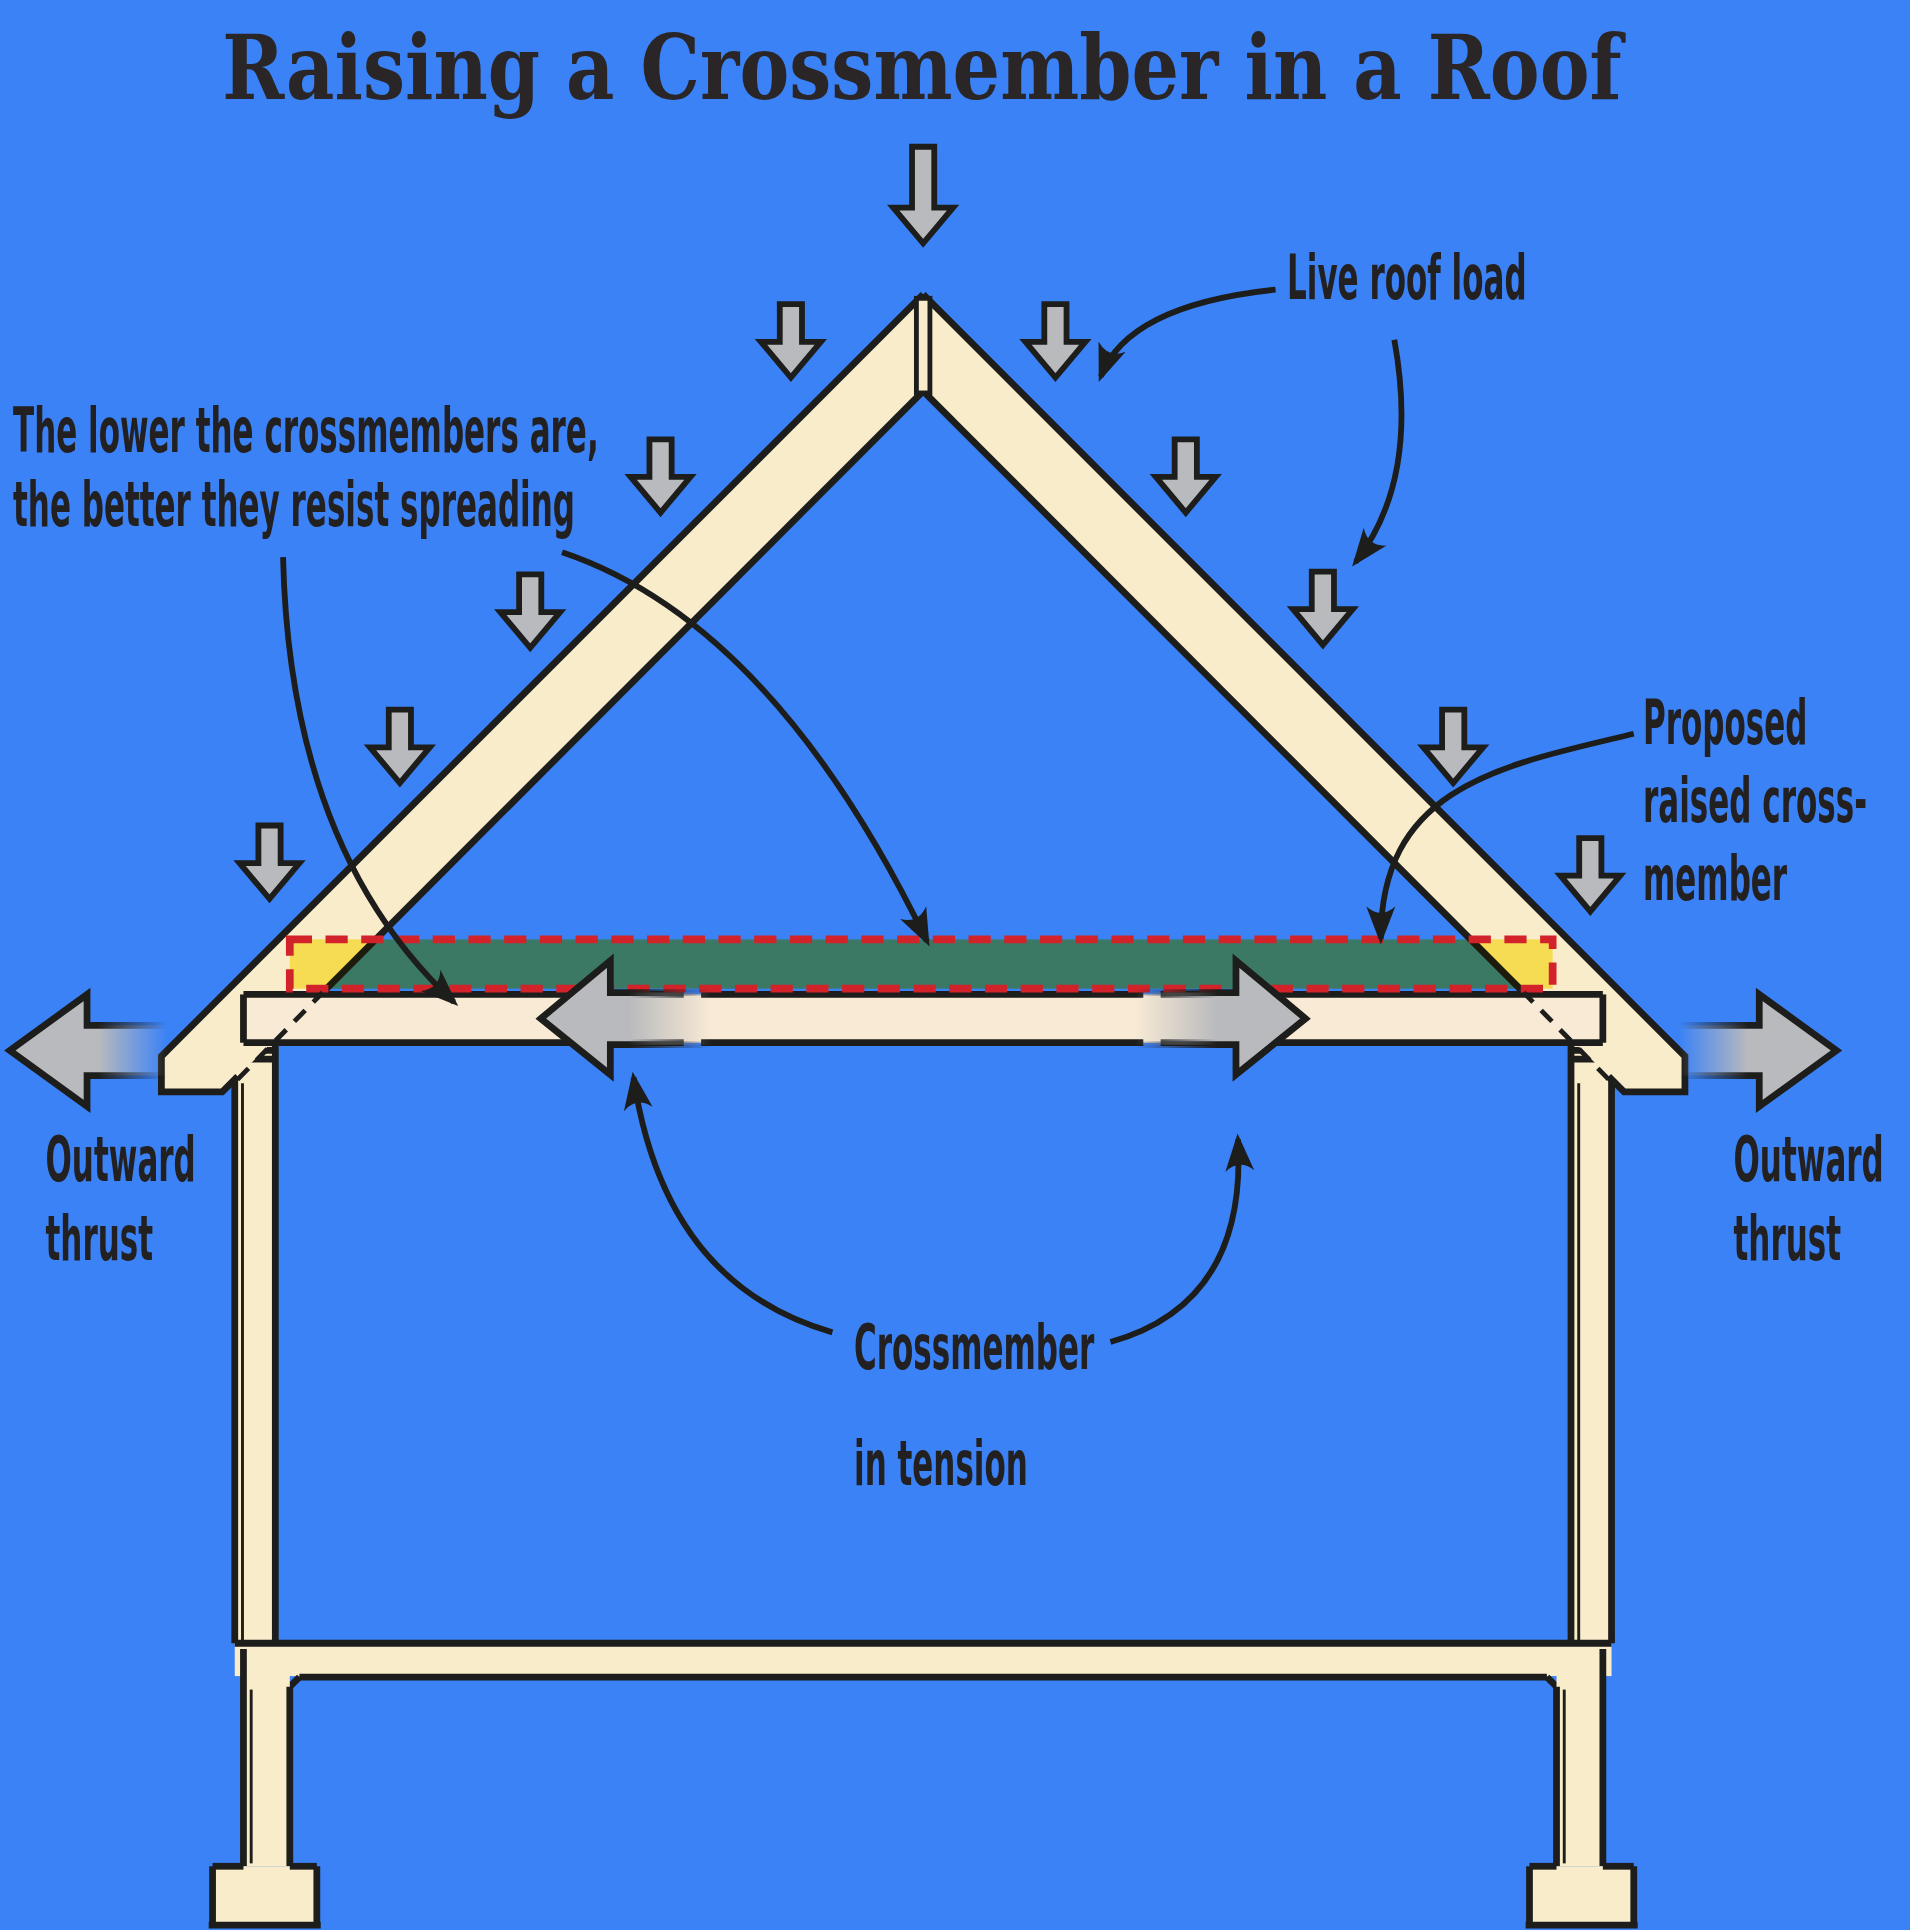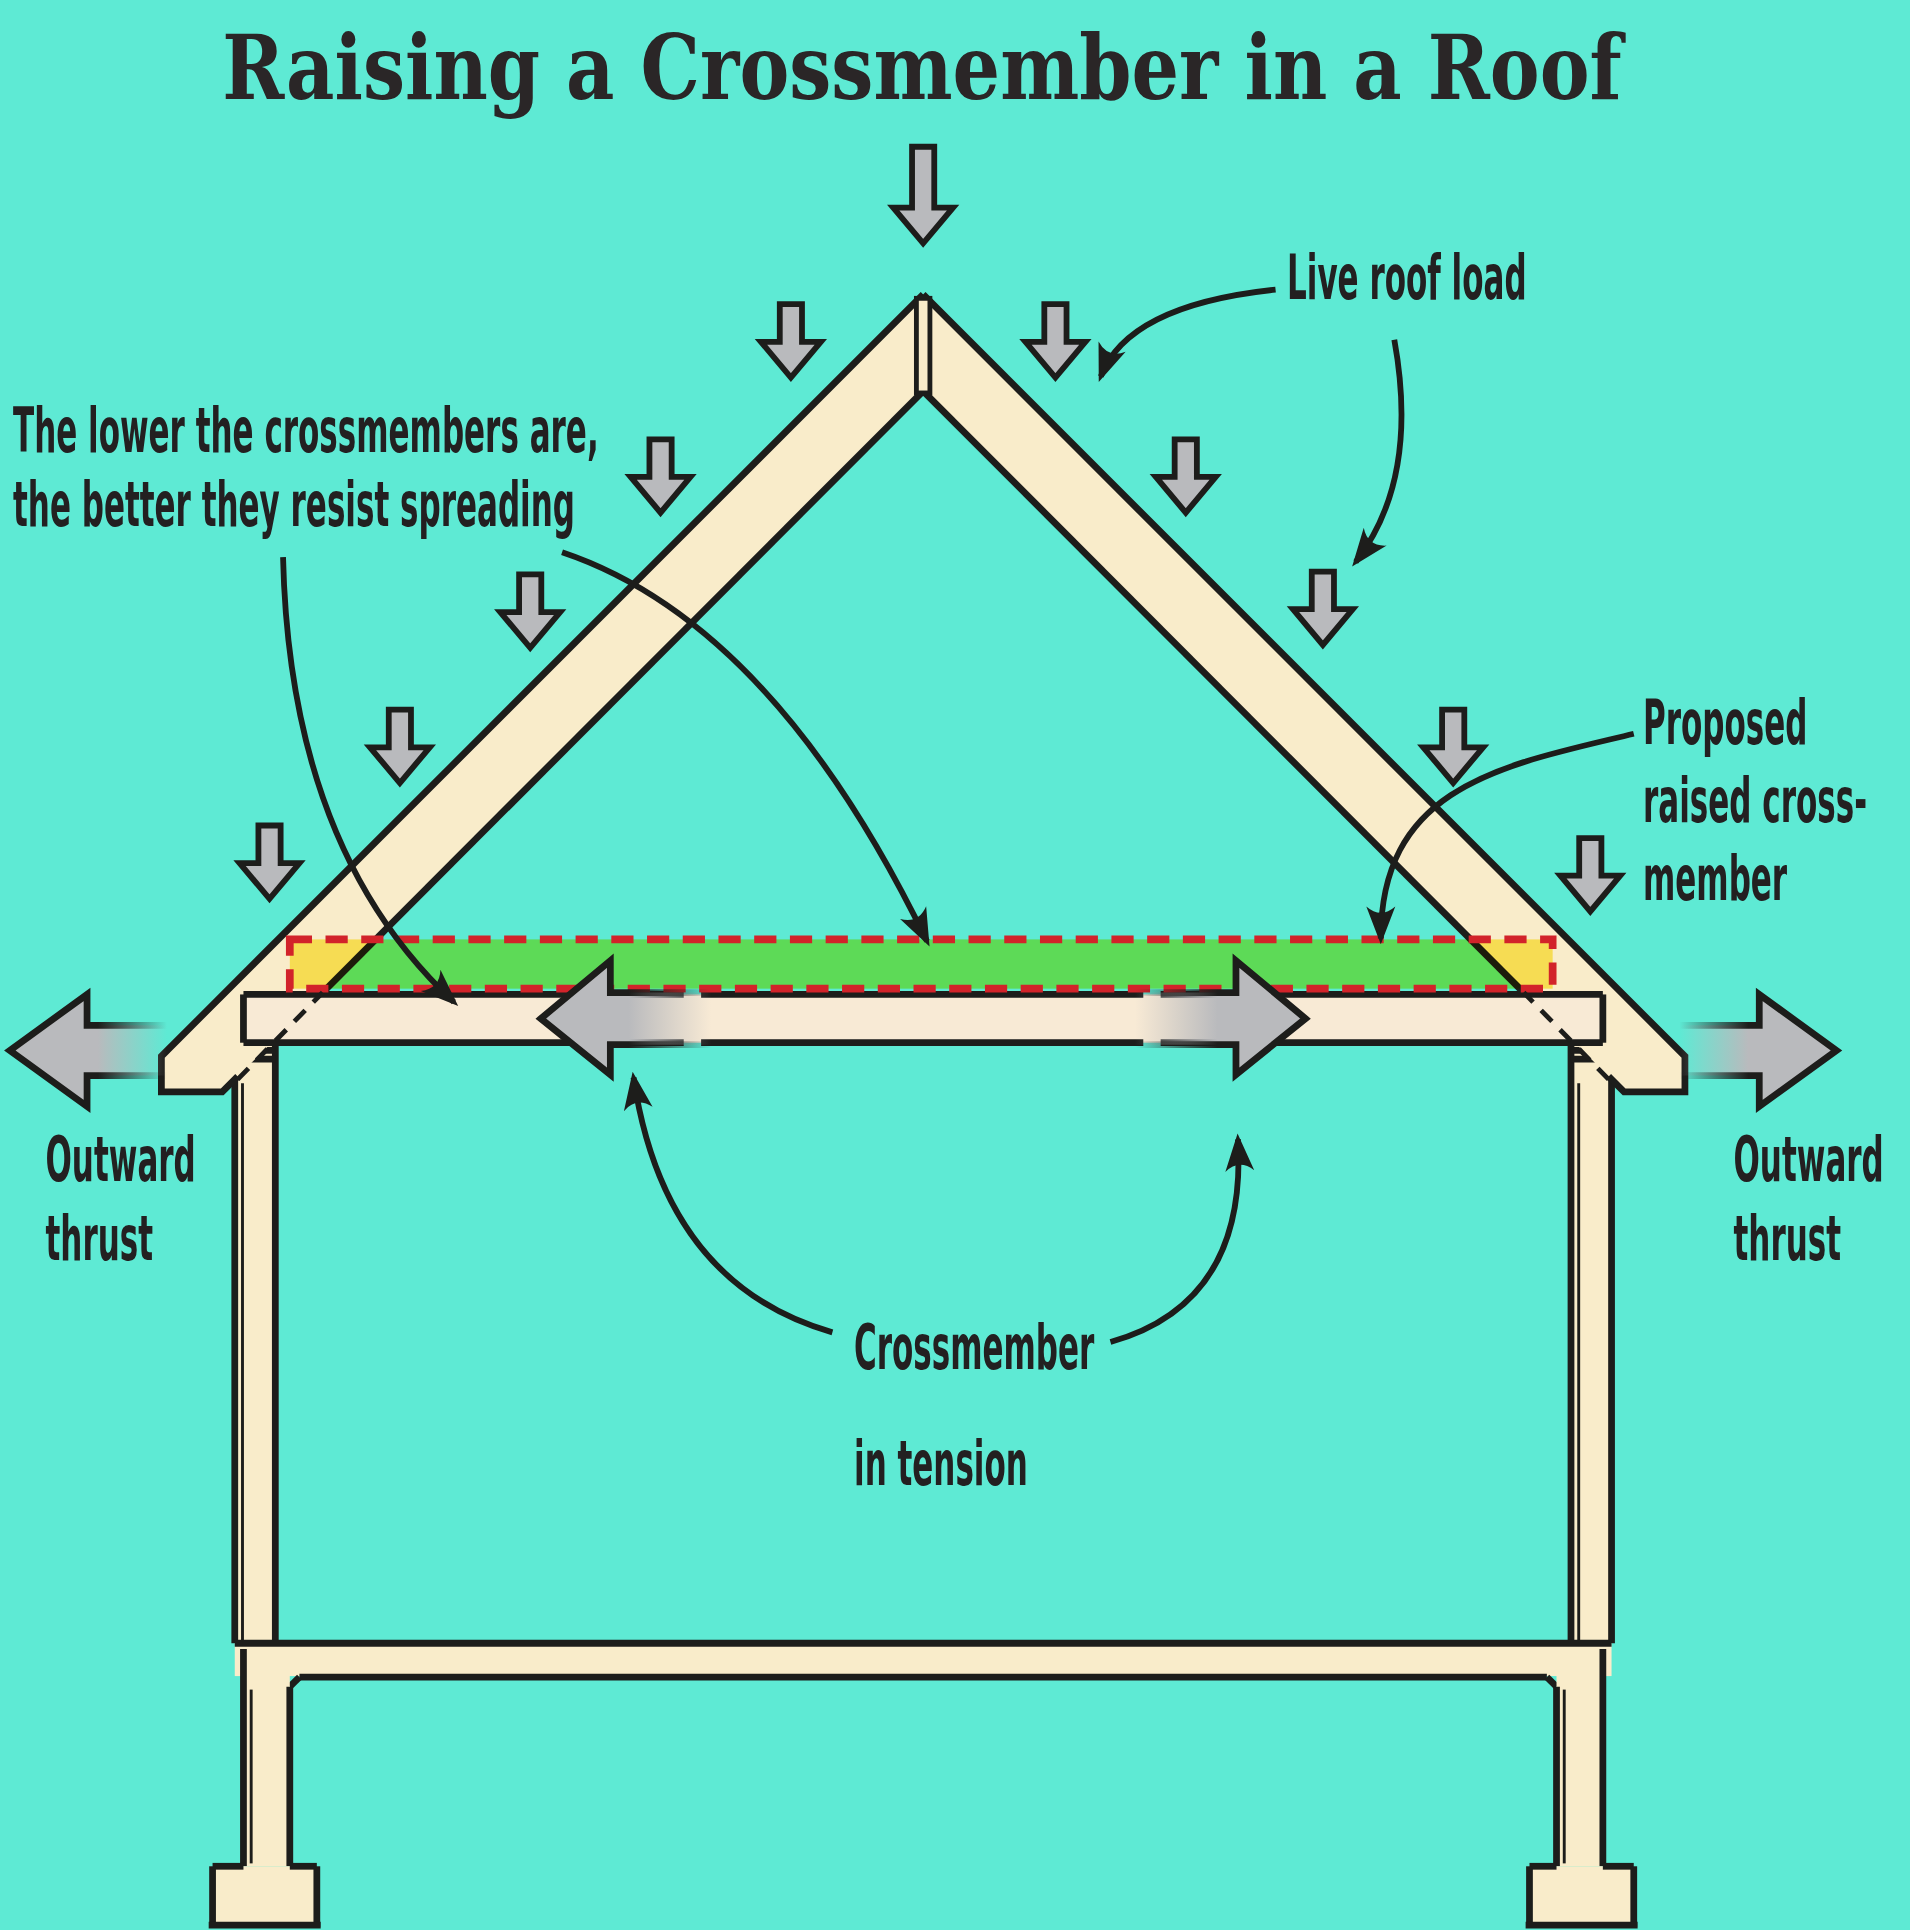--- a/index.html
+++ b/index.html
@@ -1,16 +1,16 @@
 <!DOCTYPE html>
 <html style="--wood: #f9ecca; --wood-light: #f8ead5; --yellow: #fcee68; --red: #d2232a; --gray: #b9babd; --ink: #1d1d1b; --text: #232021;"><head>
 <meta charset="utf-8">
 <style>
   html,body{margin:0;padding:0;background:#ffffff;}
-  .canvas{position:relative;width:1911px;height:1930px;background:#5eead4;overflow:hidden;
+  .canvas{position:relative;width:1911px;height:1930px;background:#3b82f6;overflow:hidden;
           font-family:"DejaVu Sans","Liberation Sans",sans-serif;}
   svg{position:absolute;left:0;top:0;}
   .lbl{position:absolute;font-weight:700;font-size:62px;line-height:74px;color:var(--text,#232021);
        transform:scaleX(0.5);transform-origin:left top;white-space:nowrap;}
   .lbl.center{transform-origin:center top;text-align:center;}
   .title{position:absolute;left:0;top:15.4px;width:1844px;text-align:center;
          font-family:"DejaVu Serif","Liberation Serif",serif;font-weight:800;font-size:89px;
          color:#2a2627;transform:scaleX(0.84);transform-origin:center top;white-space:nowrap;}
   .struct{stroke:var(--ink,#1d1d1b);stroke-width:7;fill:none;stroke-linecap:butt;}
   .woodfill{fill:var(--wood,#f9ecca);stroke:none;}

